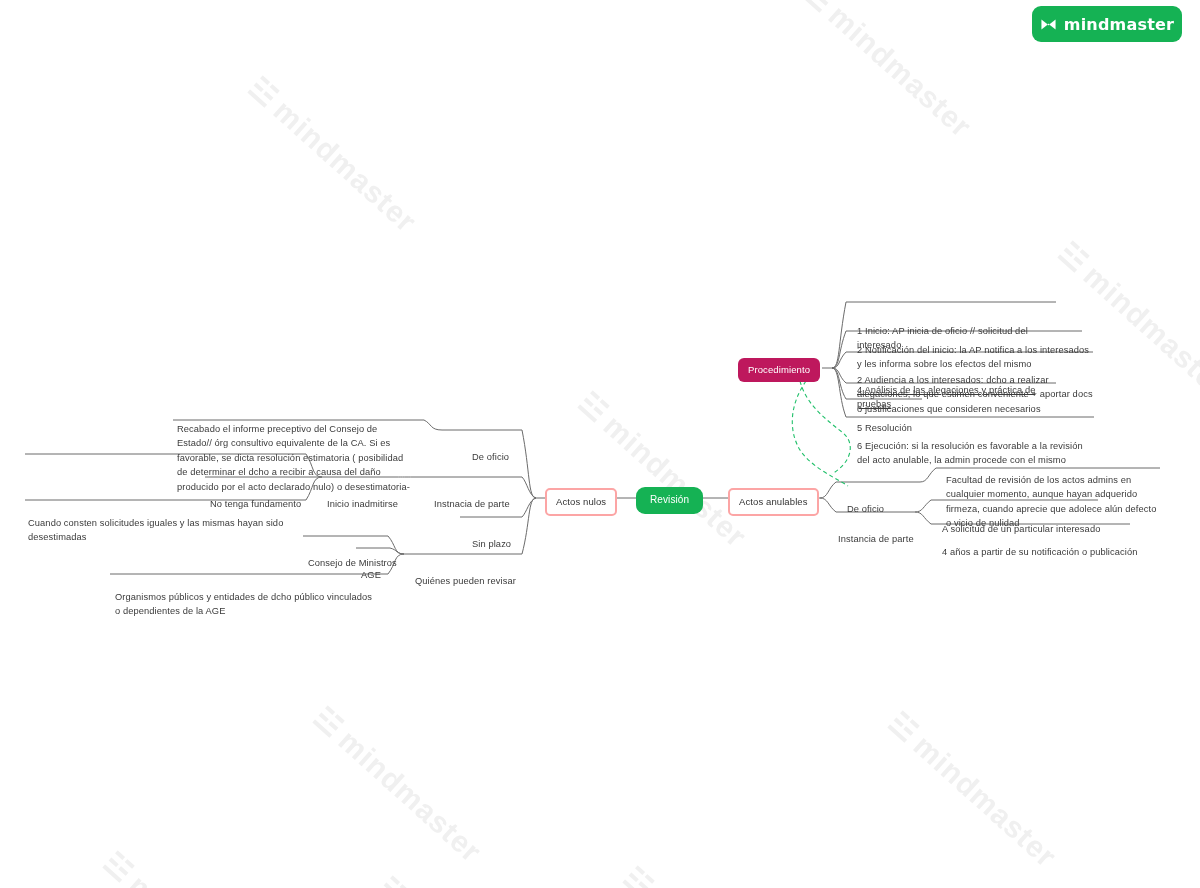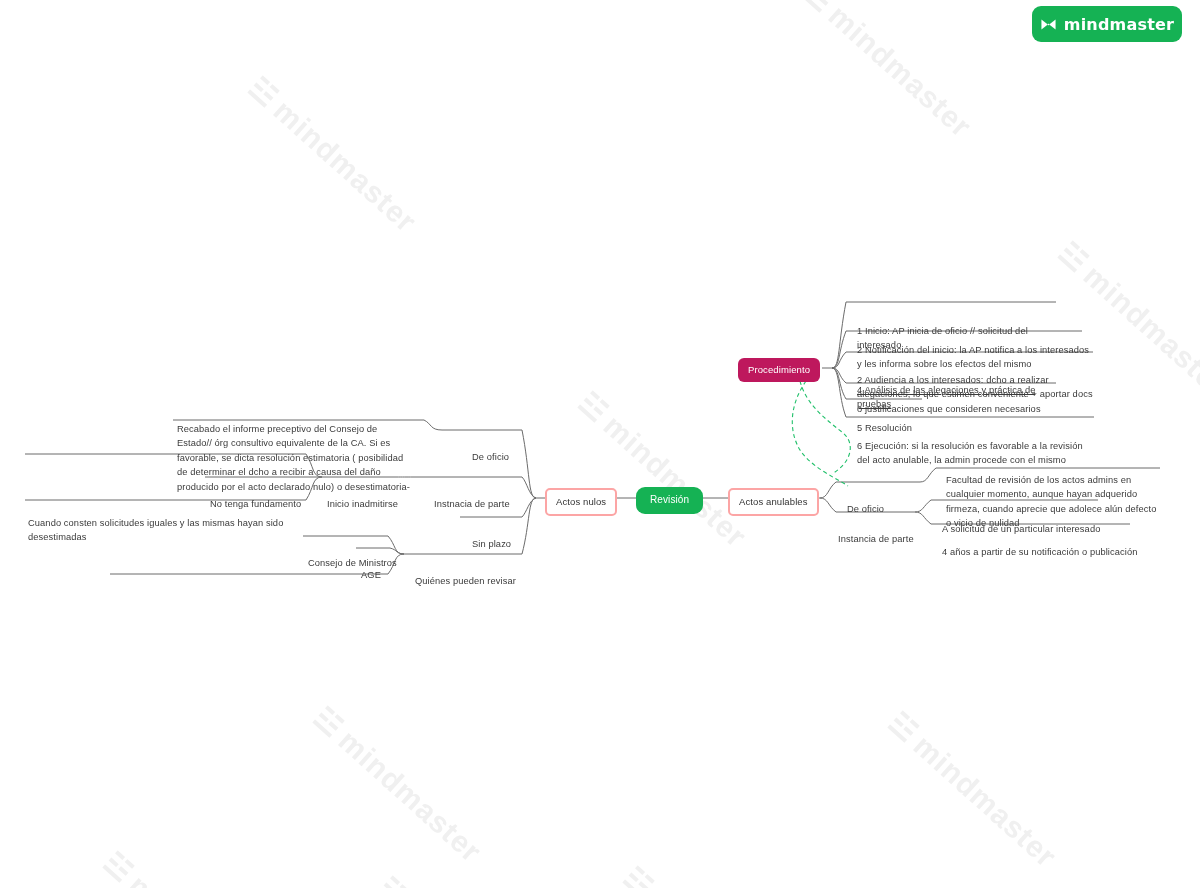--- a/index.html
+++ b/index.html
@@ -219,20 +219,21 @@
 
 
     <div class="node leafnode left" style="left:208px;top:464px;">No tenga fundamento</div>
 
     <div class="node leafnode left" style="left:26px;top:483px;width:272px;">Cuando consten solicitudes iguales y las mismas hayan sido desestimadas</div>
 
     <div class="node leafnode left" style="left:306px;top:523px;">Consejo de Ministros</div>
 
     <div class="node leafnode left" style="left:359px;top:535px;">AGE</div>
 
+    <div class="node leafnode left" style="left:113px;top:557px;width:268px;">Organismos públicos y entidades de dcho público vinculados o dependientes de la AGE</div>
 
     <div class="node leafnode right" style="left:845px;top:469px;">De oficio</div>
 
     <div class="node leafnode right" style="left:836px;top:499px;">Instancia de parte</div>
 
     <div class="node leafnode right" style="left:944px;top:440px;width:218px;">Facultad de revisión de los actos admins en cualquier momento, aunque hayan adquerido firmeza, cuando aprecie que adolece alún defecto o vicio de nulidad</div>
 
     <div class="node leafnode right" style="left:940px;top:489px;">A solicitud de un particular interesado</div>
 
     <div class="node leafnode right" style="left:940px;top:512px;">4 años a partir de su notificación o publicación</div>

